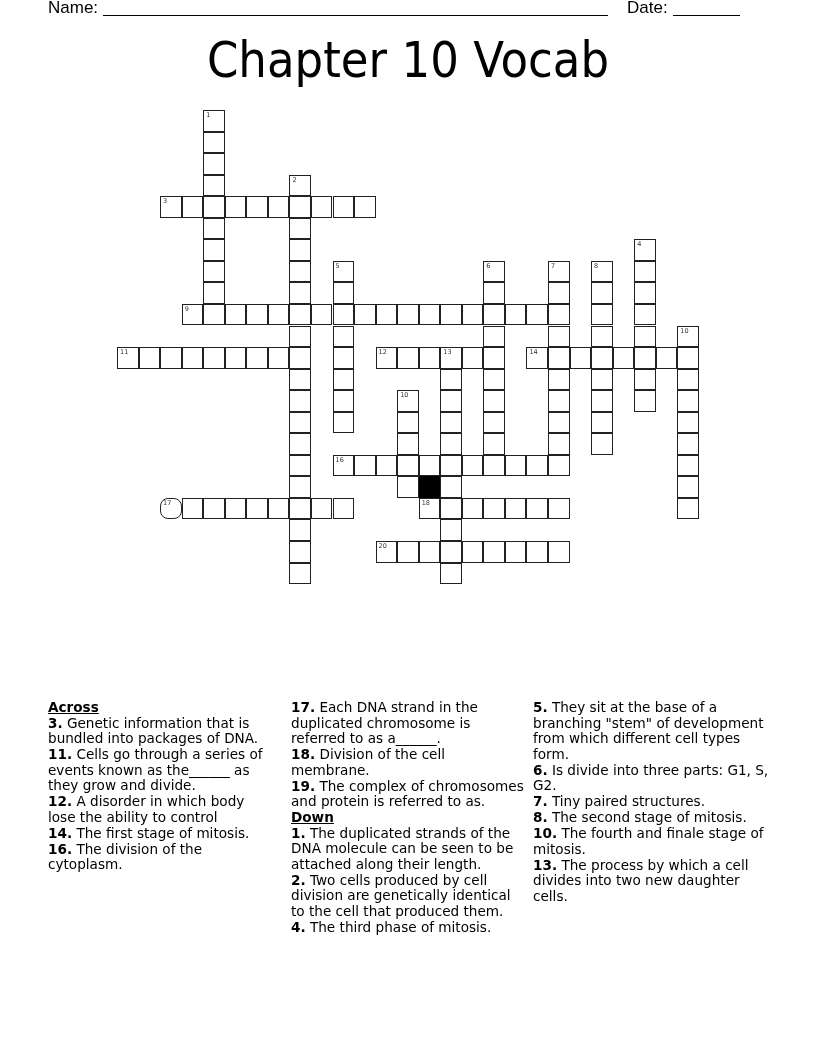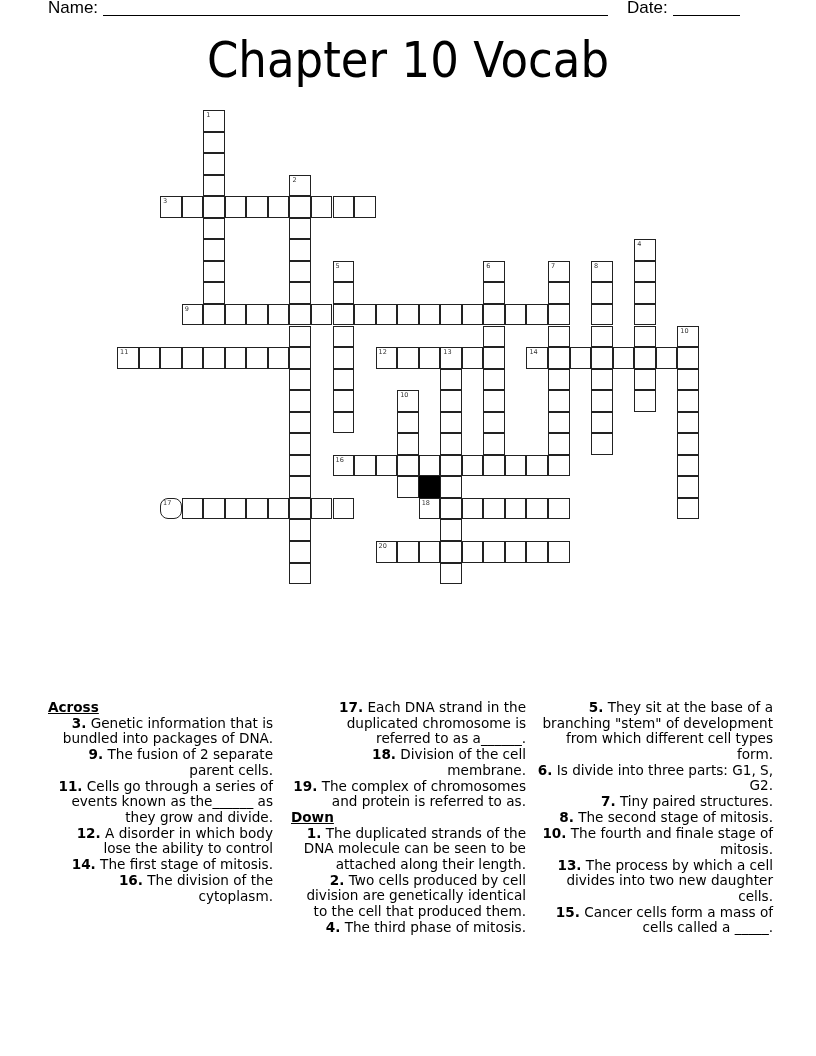--- a/index.html
+++ b/index.html
@@ -10,21 +10,21 @@
   .date-label { position: absolute; left: 579px; top: -2px; }
   .date-blank { position: absolute; left: 625px; top: 15px; width: 67px; border-bottom: 1px solid #000; }
   .title { position: absolute; top: 32px; left: 0; width: 816px; text-align: center; font-family: "DejaVu Sans", sans-serif; font-size: 49px; letter-spacing: 0px; transform: scaleX(0.92); }
   .grid { position: absolute; left: 117px; top: 110px; width: 600px; height: 480px; }
   .cell { position: absolute; width: 21.55px; height: 21.55px; box-sizing: border-box; border: 1.3px solid #222; background: #fff; }
   .cell.black { background: #000; border-color: #000; }
   .cell-num { position: absolute; left: 2px; top: 1px; font-family: "DejaVu Sans", sans-serif; font-size: 6.5px; line-height: 1; color: #333; }
   .clues { position: absolute; top: 700px; font-family: "DejaVu Sans", sans-serif; font-size: 13.6px; line-height: 15.5px; }
   .clue-col { position: absolute; top: 0; }
   .clue-heading { font-weight: bold; text-decoration: underline; }
-  .clue { margin-bottom: 0.5px; text-align: right; }
+  .clue { margin-bottom: 0.5px; }
   .clue-num { font-weight: bold; }
 </style>
 </head>
 <body>
 
 <div class="header-line">
   <span class="name-label">Name:</span>
   <span class="name-blank"></span>
   <span class="date-label">Date:</span>
   <span class="date-blank"></span>
@@ -236,21 +236,20 @@
     <div class="cell" style="left: 387.9px; top: 431px;"></div>
     <div class="cell" style="left: 409.45px; top: 431px;"></div>
     <div class="cell" style="left: 431px; top: 431px;"></div>
     <div class="cell black" style="left: 301.7px; top: 366.35px;"></div>
   </div>
 
 <div class="clues">
   <div class="clue-col" id="col1" style="left:48px; width:225px;">
       <div class="clue-heading">Across</div>
       <div class="clue"><span class="clue-num">3.</span><span> Genetic information that is bundled into packages of DNA.</span></div>
-      <div class="clue"><span class="clue-num">9.</span><span> The fusion of 2 separate parent cells.</span></div>
       <div class="clue"><span class="clue-num">11.</span><span> Cells go through a series of events known as the______ as they grow and divide.</span></div>
       <div class="clue"><span class="clue-num">12.</span><span> A disorder in which body lose the ability to control</span></div>
       <div class="clue"><span class="clue-num">14.</span><span> The first stage of mitosis.</span></div>
       <div class="clue"><span class="clue-num">16.</span><span> The division of the cytoplasm.</span></div>
     </div>
   <div class="clue-col" id="col2" style="left:291px; width:235px;">
       <div class="clue"><span class="clue-num">17.</span><span> Each DNA strand in the duplicated chromosome is referred to as a______.</span></div>
       <div class="clue"><span class="clue-num">18.</span><span> Division of the cell membrane.</span></div>
       <div class="clue"><span class="clue-num">19.</span><span> The complex of chromosomes and protein is referred to as.</span></div>
       <div class="clue-heading">Down</div>
@@ -258,15 +257,14 @@
       <div class="clue"><span class="clue-num">2.</span><span> Two cells produced by cell division are genetically identical to the cell that produced them.</span></div>
       <div class="clue"><span class="clue-num">4.</span><span> The third phase of mitosis.</span></div>
     </div>
   <div class="clue-col" id="col3" style="left:533px; width:240px;">
       <div class="clue"><span class="clue-num">5.</span><span> They sit at the base of a branching "stem" of development from which different cell types form.</span></div>
       <div class="clue"><span class="clue-num">6.</span><span> Is divide into three parts: G1, S, G2.</span></div>
       <div class="clue"><span class="clue-num">7.</span><span> Tiny paired structures.</span></div>
       <div class="clue"><span class="clue-num">8.</span><span> The second stage of mitosis.</span></div>
       <div class="clue"><span class="clue-num">10.</span><span> The fourth and finale stage of mitosis.</span></div>
       <div class="clue"><span class="clue-num">13.</span><span> The process by which a cell divides into two new daughter cells.</span></div>
-      <div class="clue"><span class="clue-num">15.</span><span> Cancer cells form a mass of cells called a _____.</span></div>
     </div>
 </div>
 
 </body></html>

